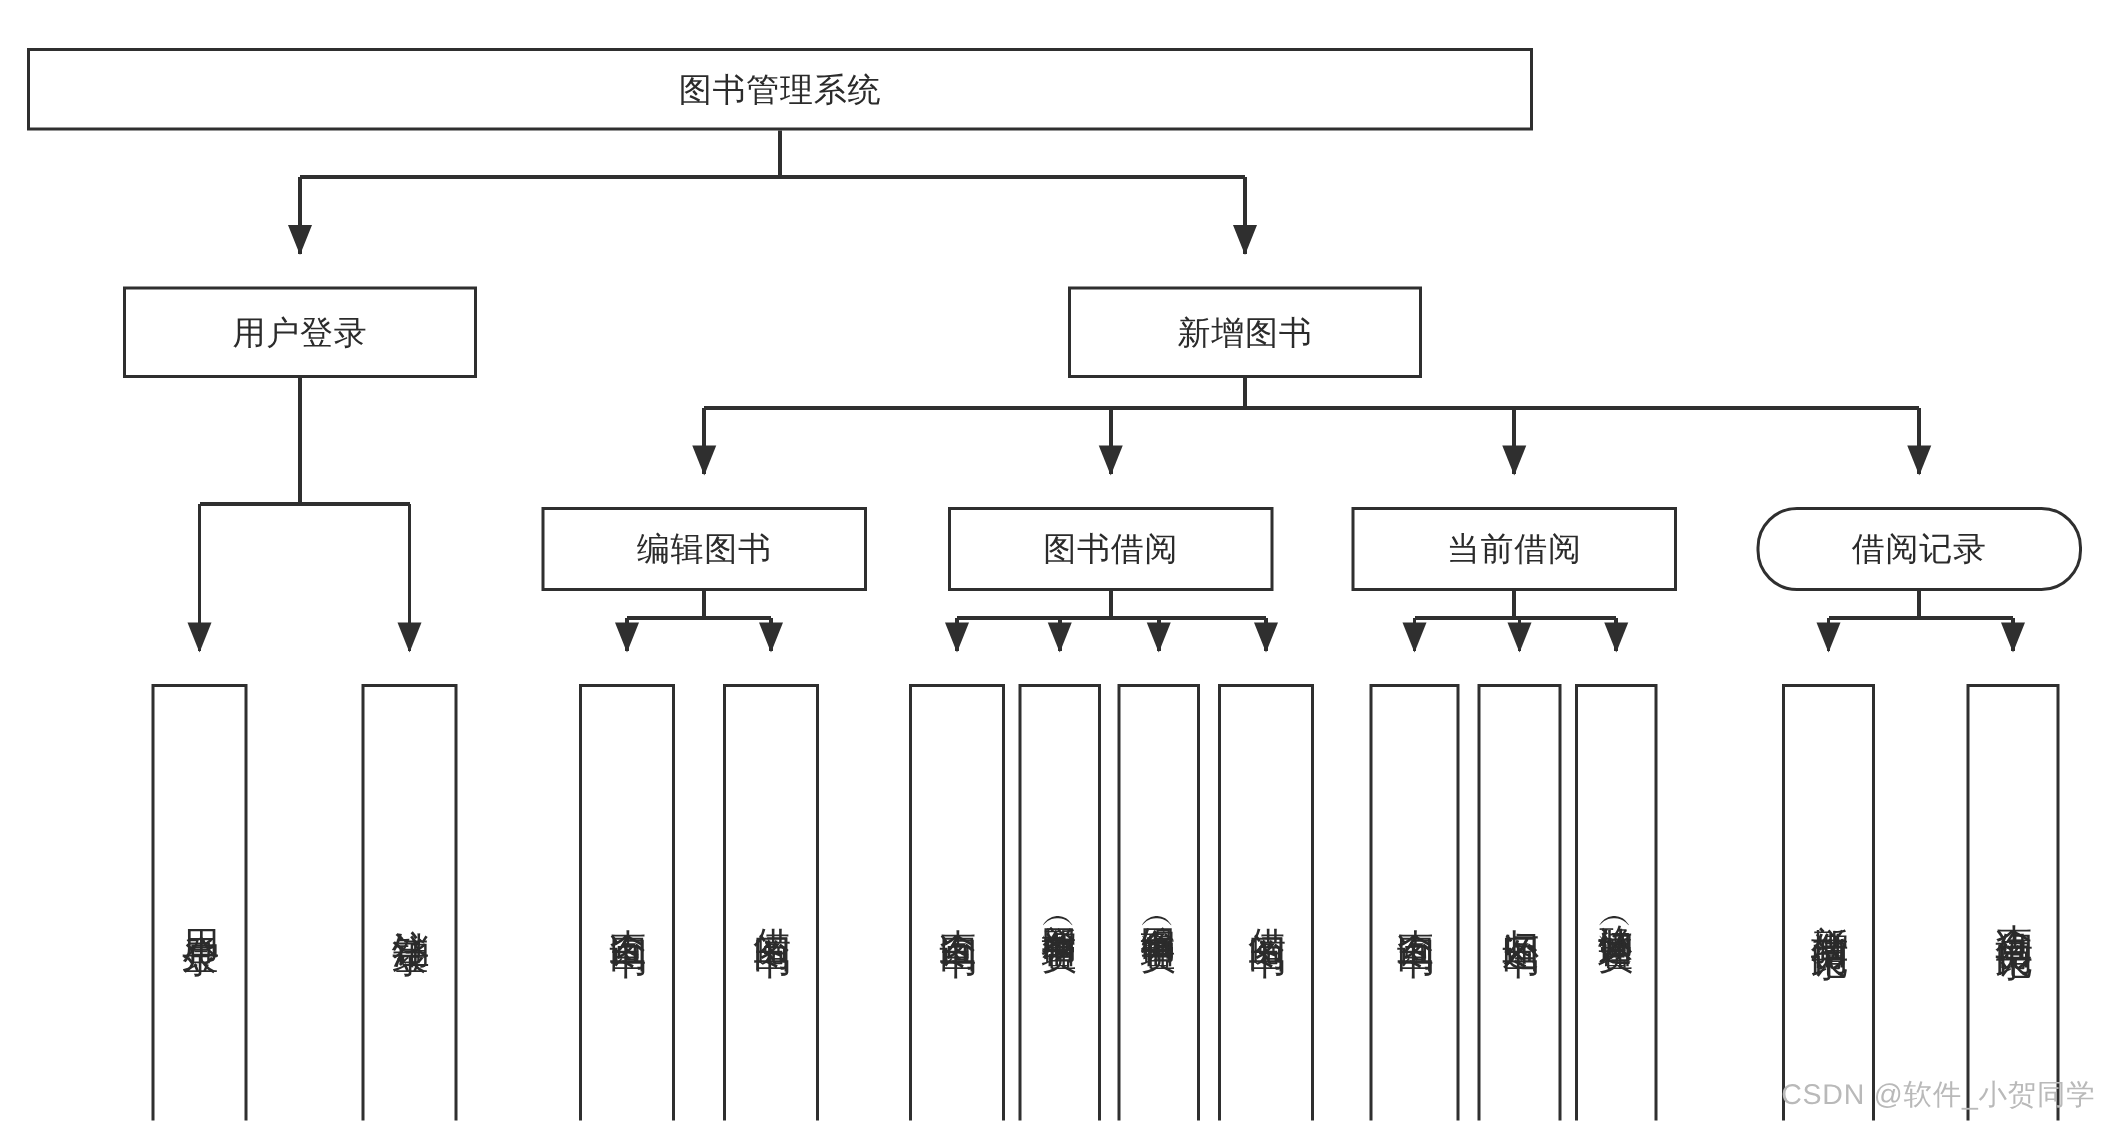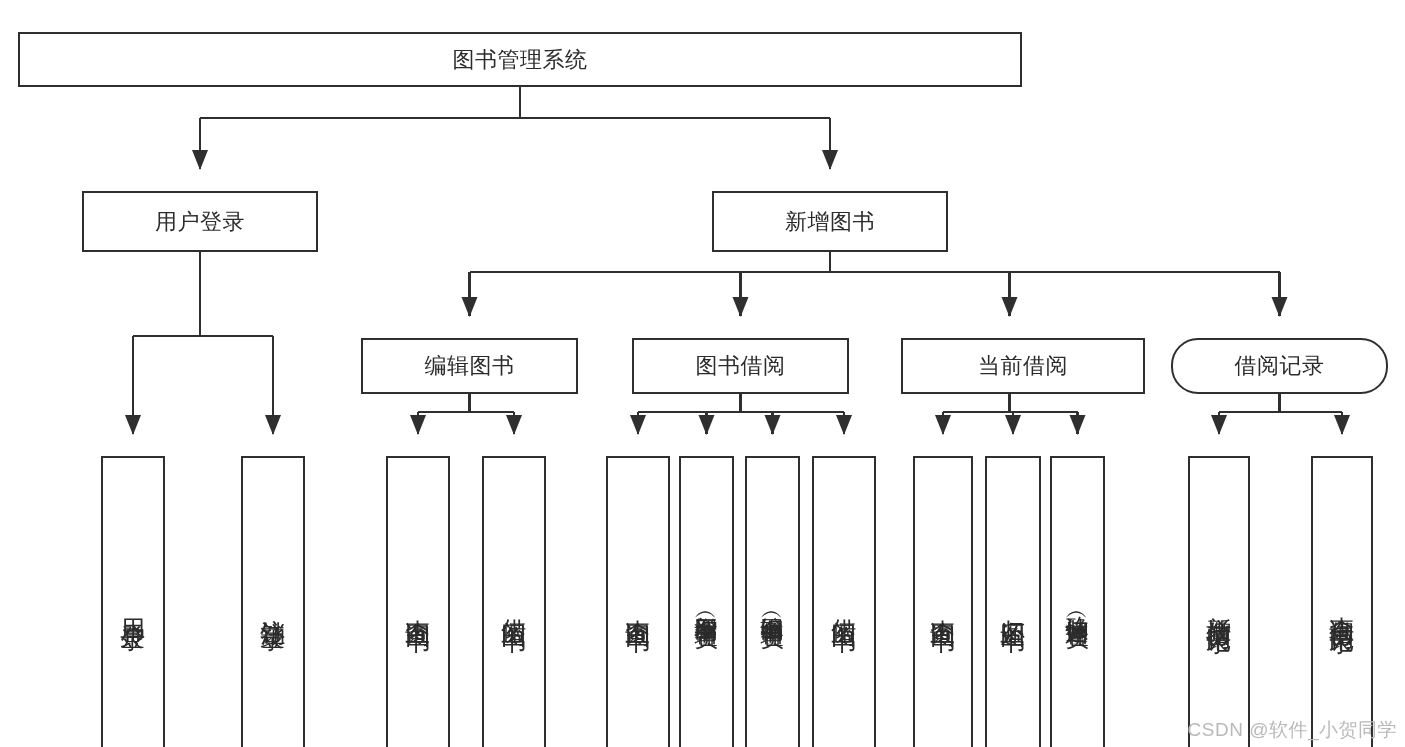--- a/index.html
+++ b/index.html
@@ -145,21 +145,21 @@
       </div>
       <div class="node horiz" style="left: 712px; top: 171px; width: 236px; height: 61px;">
         <span class="node-label">新增图书</span>
       </div>
       <div class="node horiz" style="left: 361px; top: 318px; width: 217px; height: 56px;">
         <span class="node-label">编辑图书</span>
       </div>
       <div class="node horiz" style="left: 632px; top: 318px; width: 217px; height: 56px;">
         <span class="node-label">图书借阅</span>
       </div>
-      <div class="node horiz" style="left: 901px; top: 318px; width: 244px; height: 56px;">
+      <div class="node horiz" style="left: 901px; top: 318px; width: 217px; height: 56px;">
         <span class="node-label">当前借阅</span>
       </div>
       <div class="node horiz" style="left: 1171px; top: 318px; width: 217px; height: 56px; border-radius: 27px;">
         <span class="node-label">借阅记录</span>
       </div>
       <div class="node vert" style="left: 101px; top: 436px; width: 64px; height: 298px;">
         <span class="node-label">用户登录</span>
       </div>
       <div class="node vert" style="left: 241px; top: 436px; width: 64px; height: 298px;">
         <span class="node-label">注销登录</span>

